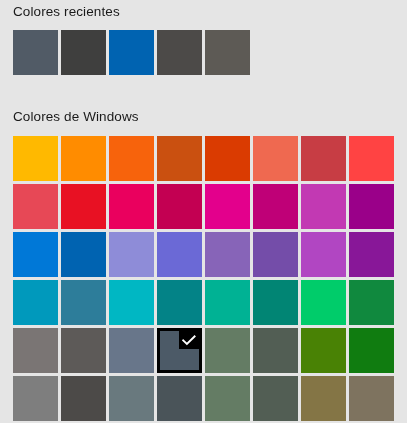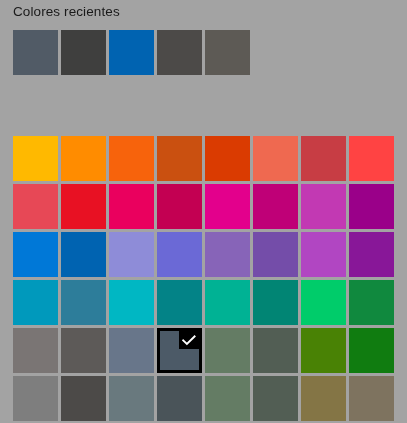--- a/index.html
+++ b/index.html
@@ -14,21 +14,21 @@
     font-family: "Liberation Sans", sans-serif;
     overflow: hidden;
     position: relative;
   }
   .panel {
     position: absolute;
     left: 0;
     top: 0;
     width: 407px;
     height: 423px;
-    background: #a3a3a3;
+    background: #e5e5e5;
   }
   .section-label {
     color: #1a1a1a;
     font-size: 13.5px;
     line-height: 16px;
     font-weight: 400;
     letter-spacing: 0.1px;
     white-space: nowrap;
   }
   #recent-label {
@@ -107,20 +107,21 @@
   <div id="recent-label" class="section-label">Colores recientes</div>
 
   <div id="recent-swatches">
       <button class="swatch" style="background: rgb(81, 91, 102);"></button>
       <button class="swatch" style="background: rgb(63, 63, 62);"></button>
       <button class="swatch" style="background: rgb(0, 99, 177);"></button>
       <button class="swatch" style="background: rgb(76, 74, 72);"></button>
       <button class="swatch" style="background: rgb(93, 90, 85);"></button>
     </div>
 
+  <div id="windows-label" class="section-label">Colores de Windows</div>
 
   <div id="windows-grid">
       <button class="swatch" style="background: rgb(255, 185, 0);"></button>
       <button class="swatch" style="background: rgb(255, 140, 0);"></button>
       <button class="swatch" style="background: rgb(247, 99, 12);"></button>
       <button class="swatch" style="background: rgb(202, 80, 16);"></button>
       <button class="swatch" style="background: rgb(218, 59, 1);"></button>
       <button class="swatch" style="background: rgb(239, 105, 80);"></button>
       <button class="swatch" style="background: rgb(199, 61, 68);"></button>
       <button class="swatch" style="background: rgb(255, 67, 67);"></button>

